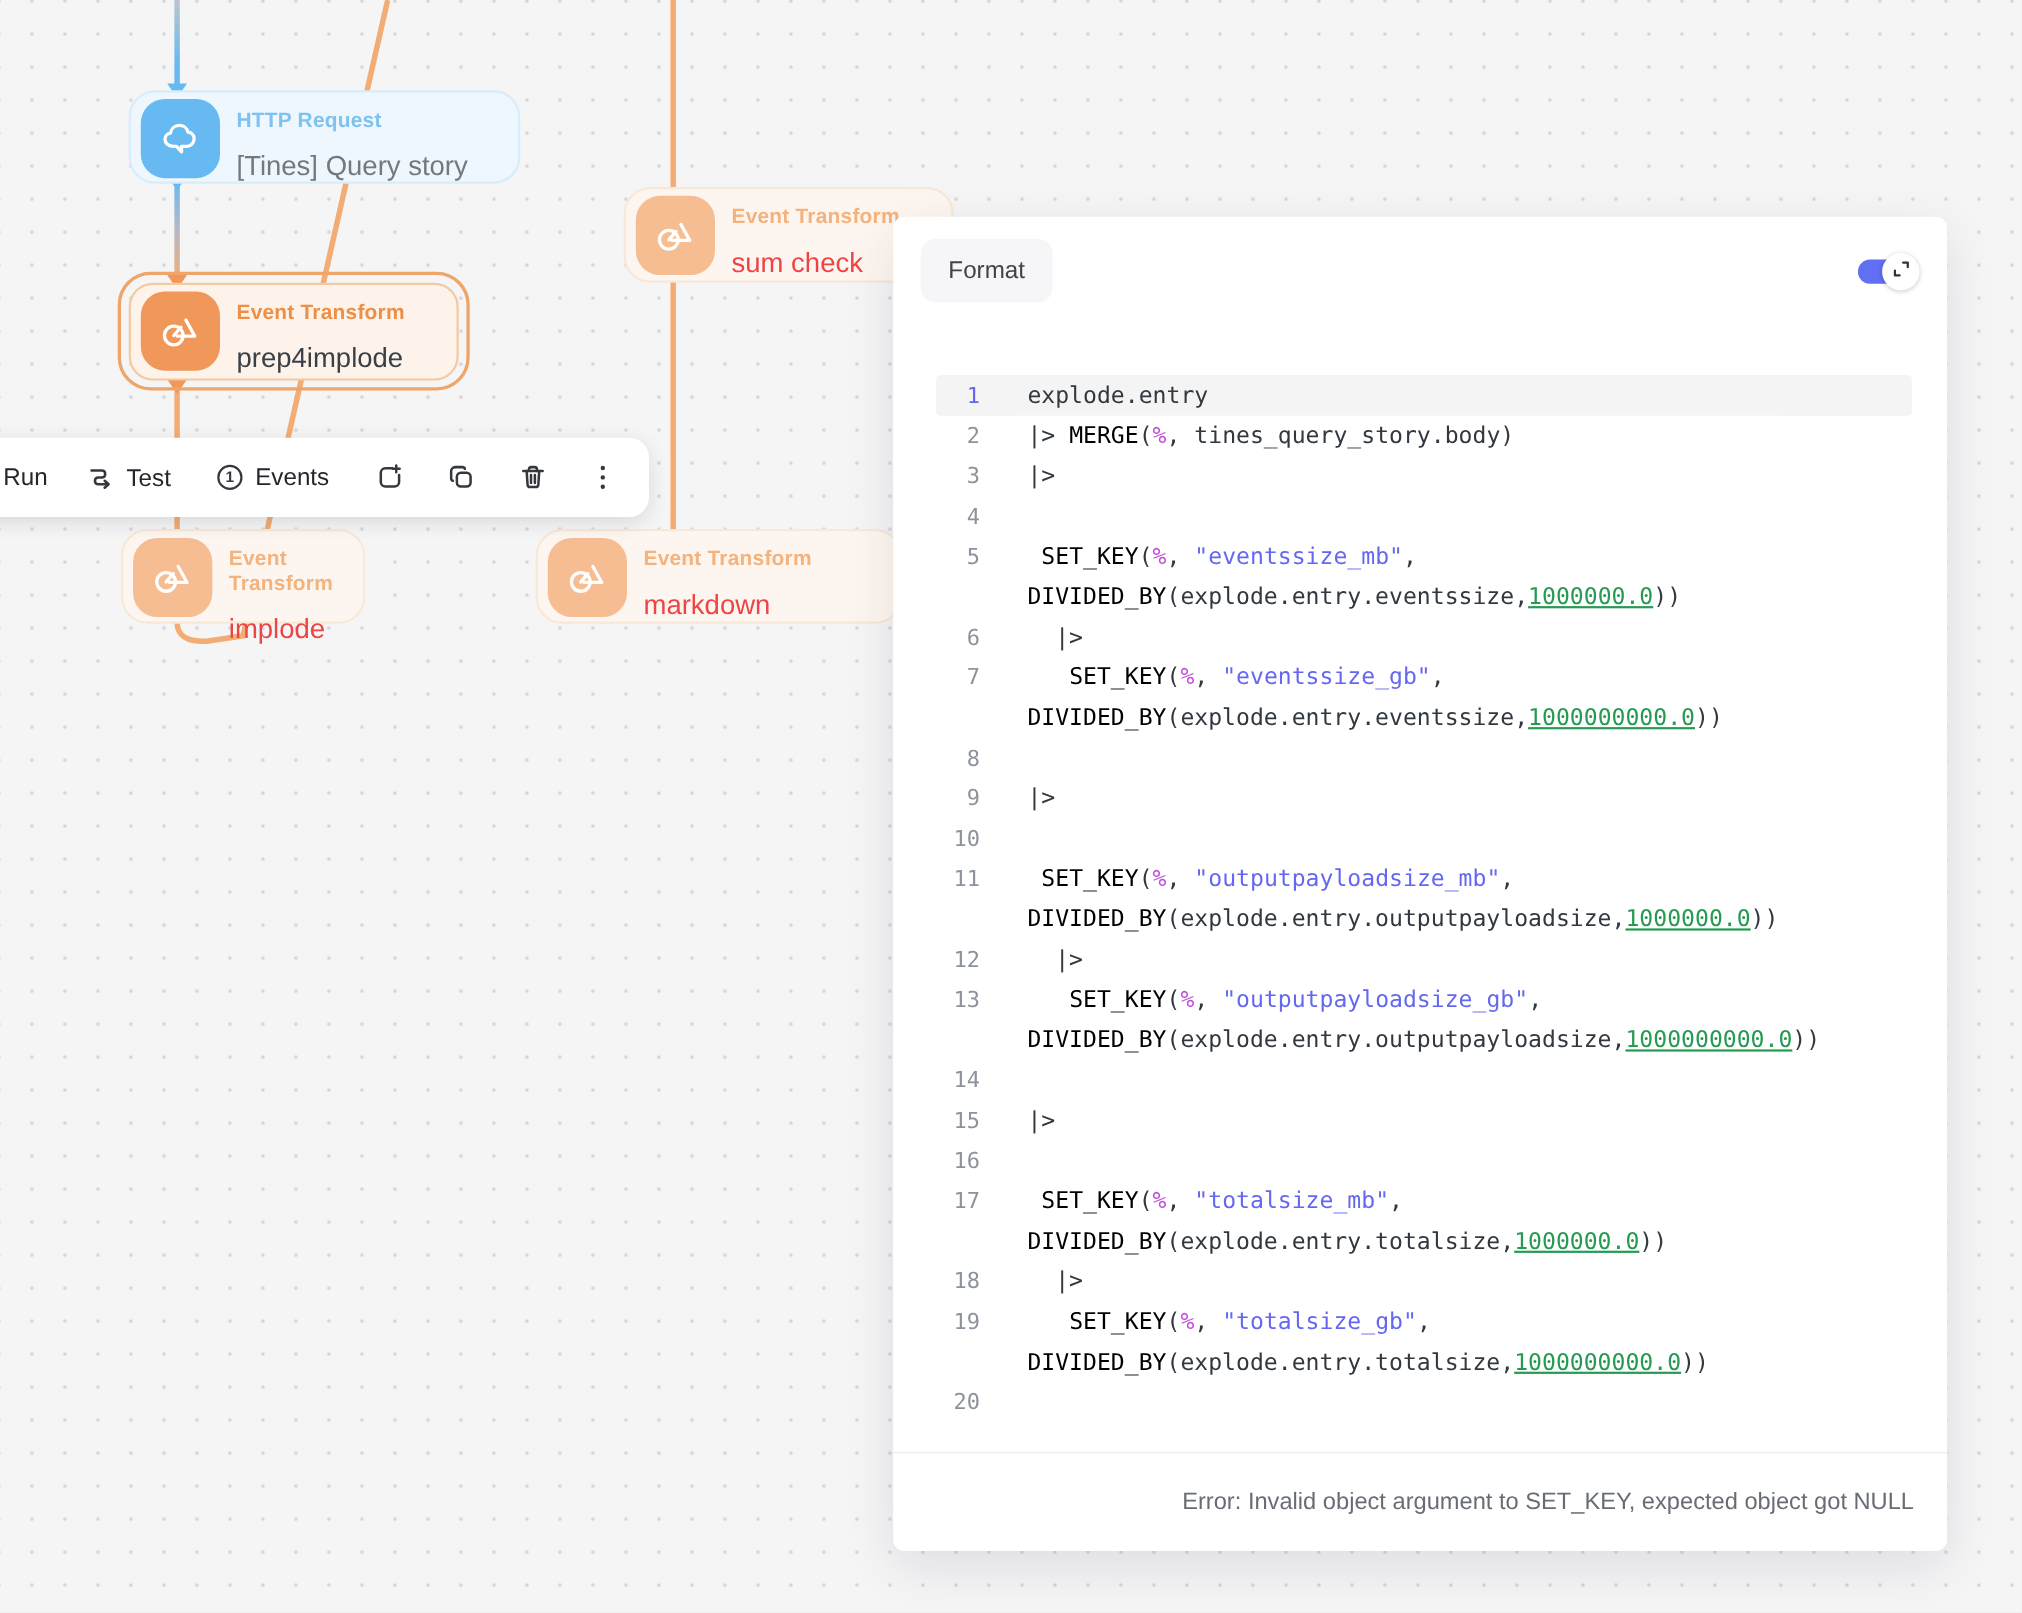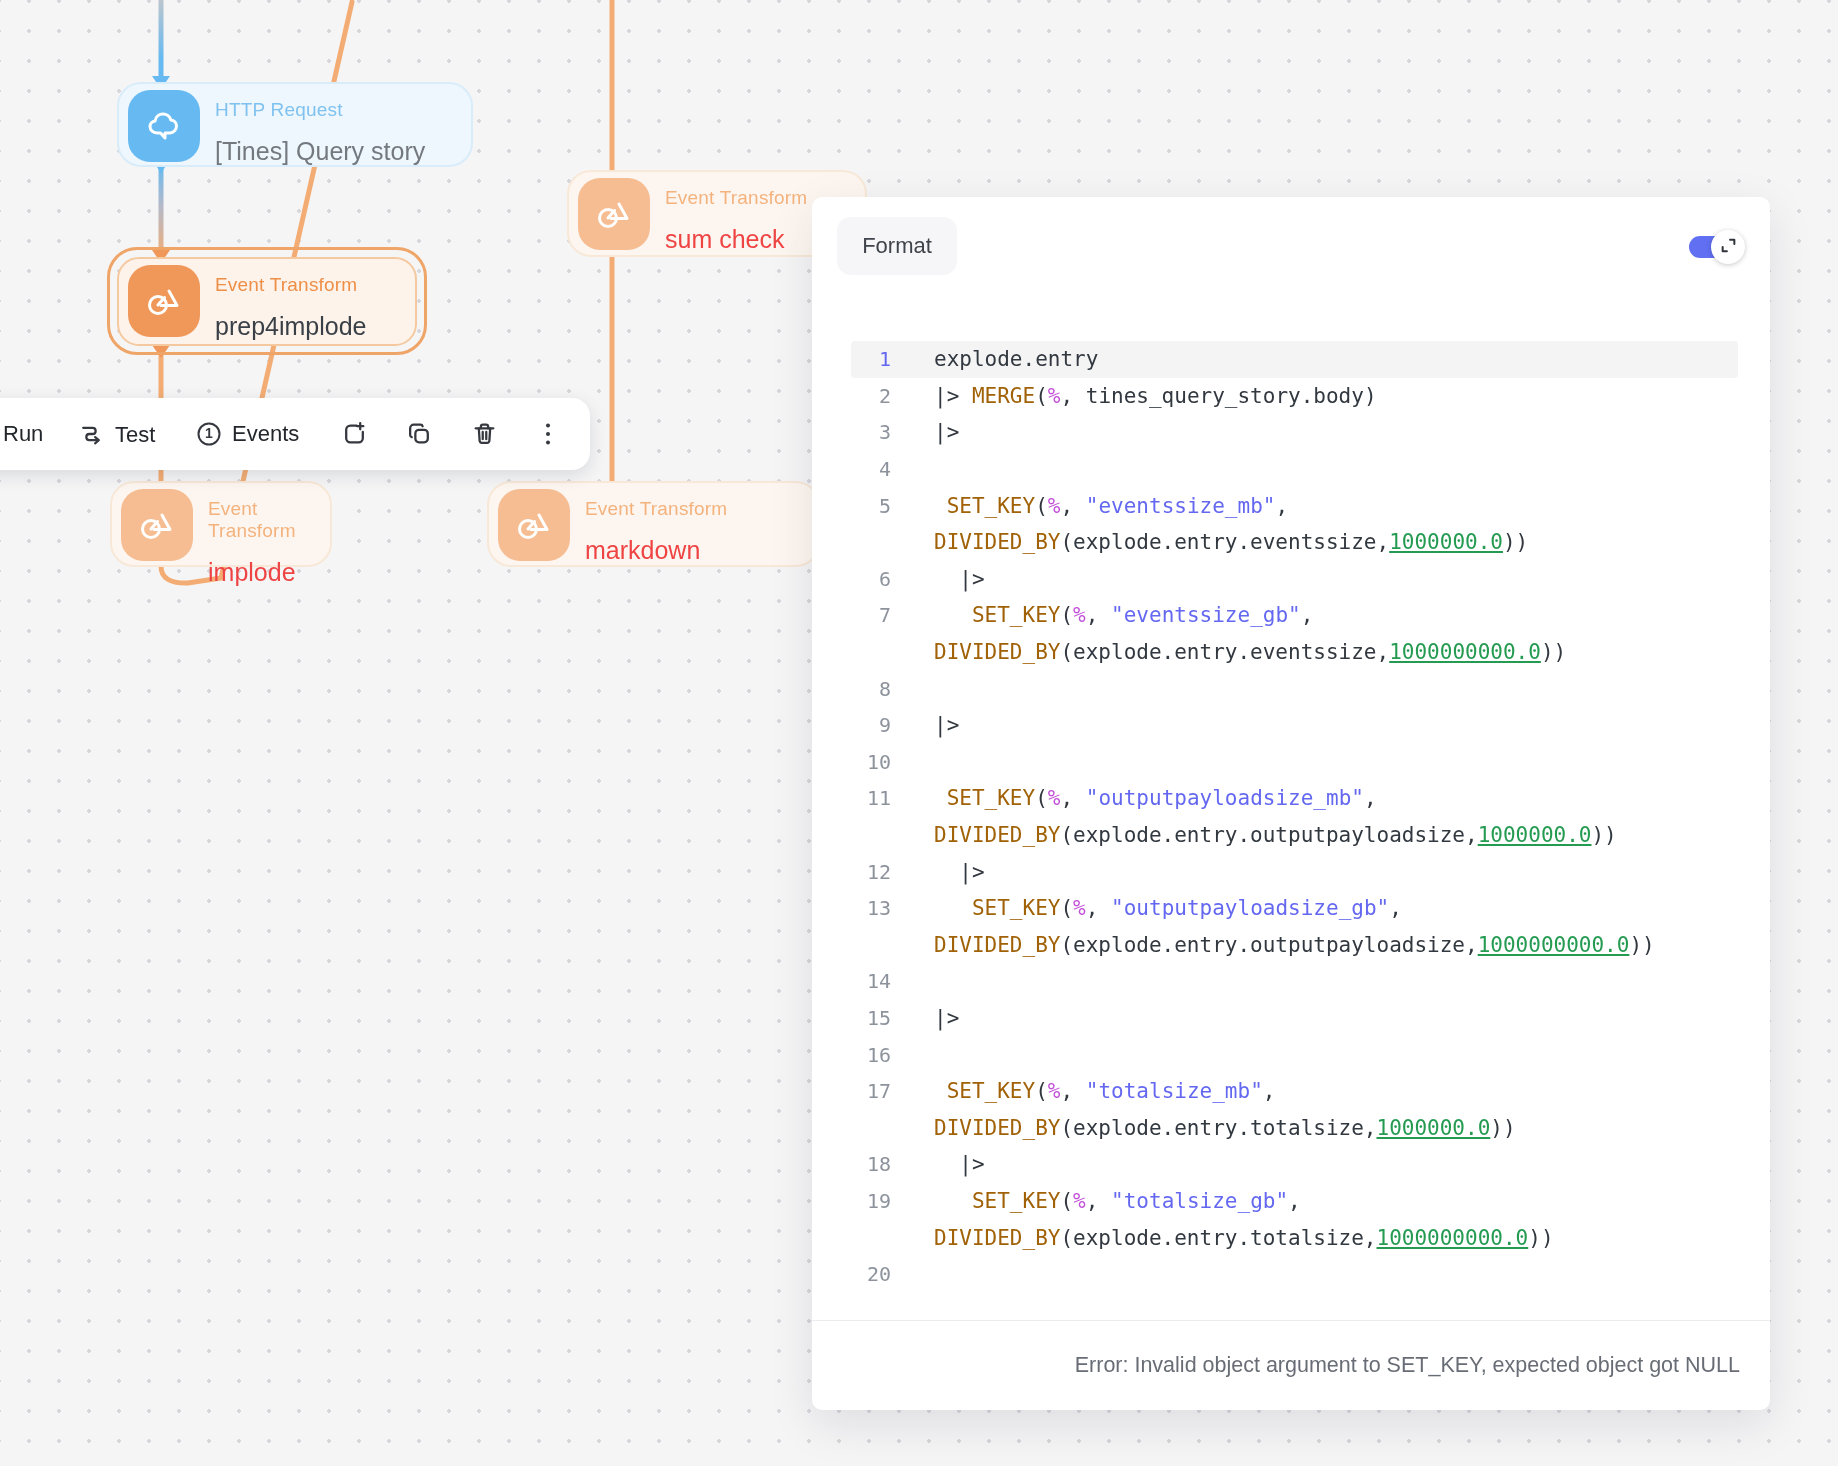--- a/index.html
+++ b/index.html
@@ -5,21 +5,21 @@
   html,body{margin:0;padding:0;}
   body{font-family:"Liberation Sans",sans-serif;background:#e9e9ec;}
   #root{position:relative;width:1838px;height:1466px;overflow:hidden;background:#f5f5f6;
         background-image:radial-gradient(circle,#d6d6db 1.6px,transparent 1.9px);
         background-size:30px 30px;background-position:14px 16px;}
   svg.edges{position:absolute;left:0;top:0;z-index:1;}
   .node{position:absolute;z-index:2;border-radius:24px;box-sizing:border-box;}
   .node .nicon{position:absolute;left:9px;top:6px;width:72px;height:72px;border-radius:22px;
         display:flex;align-items:center;justify-content:center;}
   .node .ntexts{position:absolute;left:96px;top:15px;}
-  .nlabel{font-size:19px;font-weight:normal;letter-spacing:.2px;}
+  .nlabel{font-size:19px;font-weight:bold;letter-spacing:.2px;}
   .ntitle{font-size:25px;margin-top:16px;white-space:nowrap;}
   .card-http{left:117px;top:82px;width:356px;height:85px;background:#eef7fd;border:2px solid #d9ecfa;}
   .card-http .nicon{background:#66baf1;}
   .card-http .nlabel{color:#7fc2f0;}
   .card-http .ntitle{color:#74797f;}
   .ring-prep{position:absolute;z-index:2;left:107px;top:247px;width:320px;height:108px;
         border:3.5px solid #efa468;border-radius:30px;box-sizing:border-box;background:transparent;}
   .card-prep{left:117px;top:257px;width:300px;height:89px;background:#fdf3ea;border:2px solid #f5c9a0;border-radius:22px;}
   .card-prep .nicon{background:#f0975a;}
   .card-prep .nlabel{color:#ee8f48;}
@@ -45,21 +45,21 @@
   .toggle{position:absolute;left:877px;top:39px;width:45px;height:22px;border-radius:11px;background:#6170f2;cursor:pointer;}
   .knob{position:absolute;left:899px;top:33px;width:34px;height:34px;border-radius:50%;background:#fff;
         box-shadow:0 1px 5px rgba(0,0,0,.22);display:flex;align-items:center;justify-content:center;cursor:pointer;}
   .code{position:absolute;left:0;top:144px;width:100%;padding:0 32px 0 39px;box-sizing:border-box;
         font-family:"DejaVu Sans Mono",monospace;font-size:21px;color:#32383f;}
   .crow{display:flex;height:36.6px;align-items:center;border-radius:4px;white-space:pre;}
   .crow.hl{background:#f4f4f5;}
   .ln{width:40px;text-align:right;color:#8d939c;flex:none;font-size:20px;}
   .ln.ln-active{color:#6366f1;}
   .ctext{margin-left:43px;}
-  .t-fn{color:#a16207;}
+  .t-fn{color:#000000;}
   .t-pct{color:#c24fd8;}
   .t-str{color:#6468f0;}
   .t-num{color:#259b52;text-decoration:underline;}
   .t-pl{color:#32383f;}
   .panel-footer{position:absolute;left:0;bottom:0;width:100%;height:90px;border-top:1px solid #ececef;
         box-sizing:border-box;display:flex;align-items:center;justify-content:flex-end;padding-right:30px;}
   .error-text{font-size:21.5px;color:#686d75;}
 </style>
 </head>
 <body>

